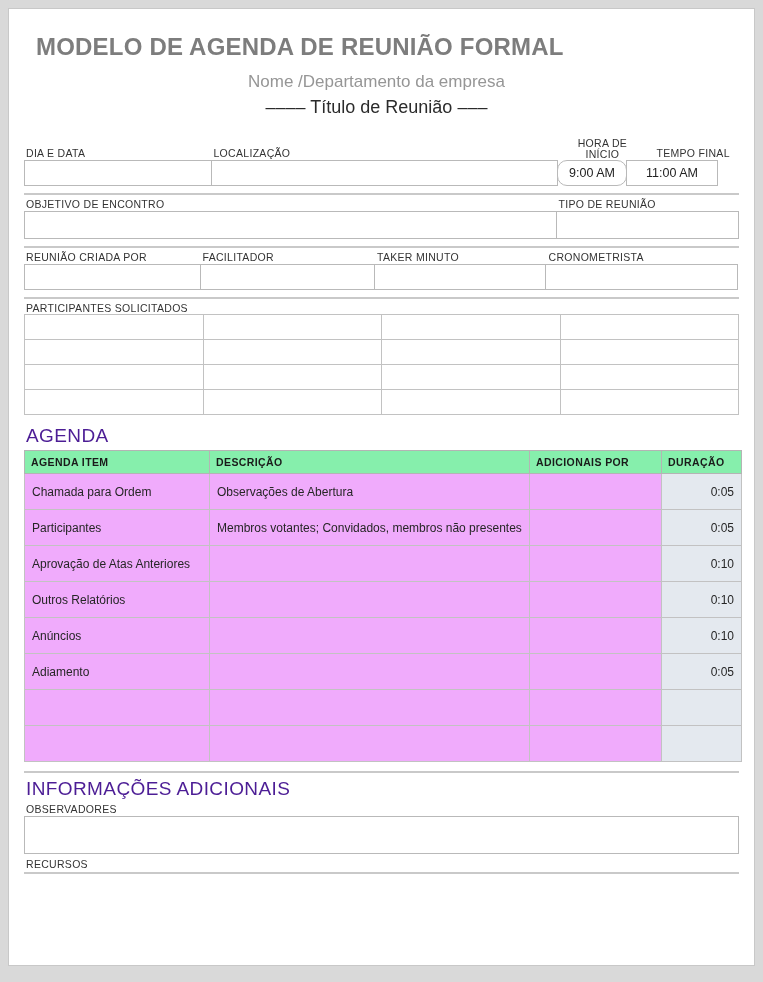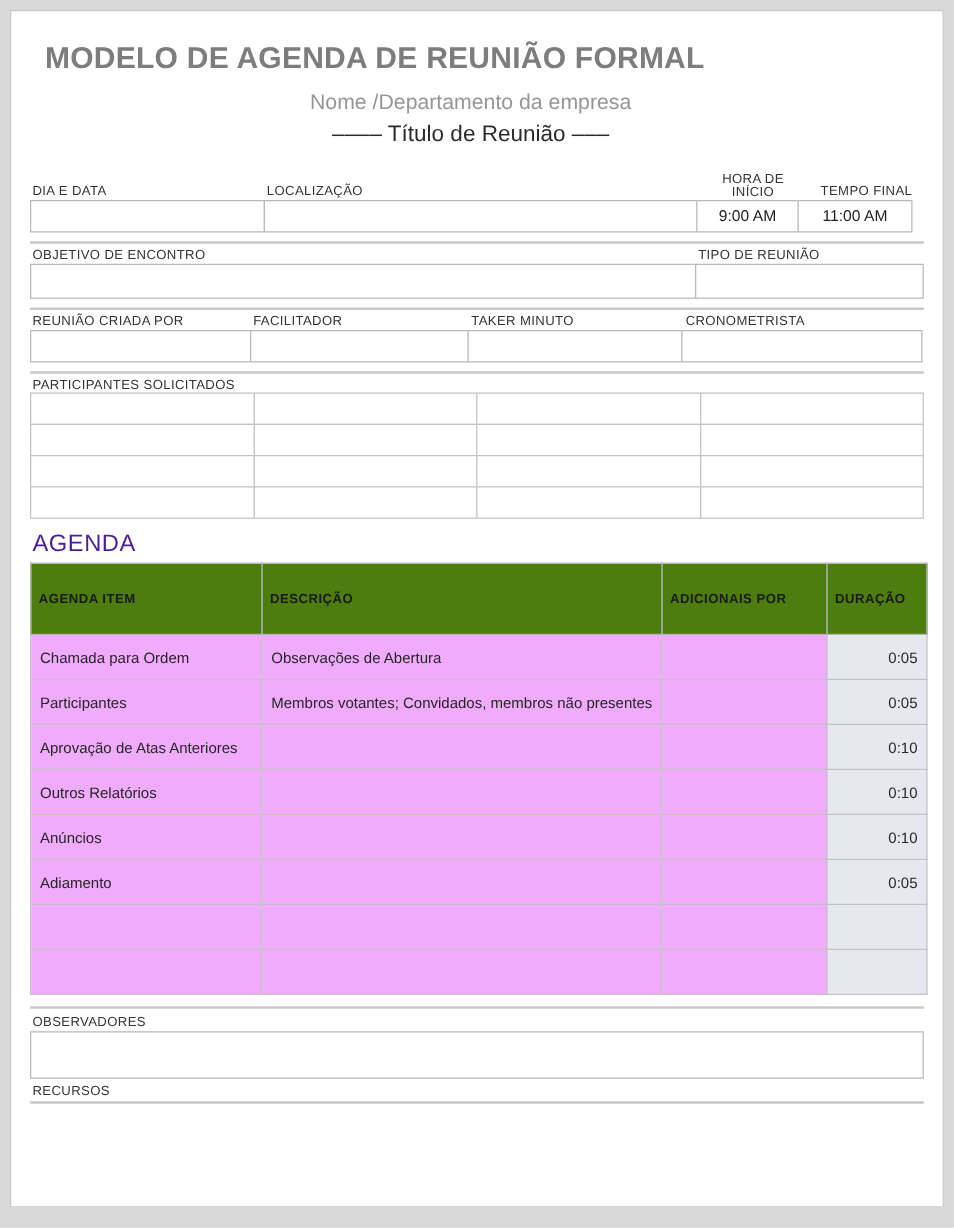--- a/index.html
+++ b/index.html
@@ -112,28 +112,28 @@
     letter-spacing: 0.4px;
     margin: 10px 0 3px 2px;
   }
 
   table.agenda {
     width: 100%;
     border-collapse: collapse;
     table-layout: fixed;
   }
   table.agenda th {
-    background: #4d7c0f;
+    background: #86efac;
     border: 1px solid #b4b4b4;
     font-size: 10.5px;
     font-weight: bold;
     color: #1a1a1a;
     letter-spacing: 0.4px;
     text-align: left;
-    padding: 22px 6px;
+    padding: 5px 6px;
     height: 20px;
   }
   table.agenda th.dur { text-align: left; }
   table.agenda td {
     border: 1px solid #c2c2c2;
     font-size: 12px;
     color: #262626;
     padding: 6px 7px;
     height: 36px;
     vertical-align: middle;
@@ -181,21 +181,21 @@
       <div class="lbl" style="width:347px;">LOCALIZAÇÃO</div>
       <div style="width:90px; text-align:center; line-height:11px;">
         <div>HORA DE</div>
         <div>INÍCIO</div>
       </div>
       <div class="lbl lbl-center" style="width:92px;">TEMPO FINAL</div>
     </div>
     <div class="boxes-row">
       <div class="box" style="width:188px;"></div>
       <div class="box" style="width:347px;"></div>
-      <div class="box" style="width:82px;">9:00 AM</div>
+      <div class="box" style="width:70px;border-radius:10px;">9:00 AM</div>
       <div class="box" style="width:92px;">11:00 AM</div>
     </div>
 
     <div class="sep"></div>
 
     <div class="labels-row">
       <div class="lbl" style="width:534px;">OBJETIVO DE ENCONTRO</div>
       <div class="lbl" style="width:183px;">TIPO DE REUNIÃO</div>
     </div>
     <div class="boxes-row">
@@ -311,19 +311,20 @@
         <tr>
           <td></td>
           <td></td>
           <td></td>
           <td class="dur-cell"></td>
         </tr>
       </tbody>
     </table>
 
     <div class="add-sep"></div>
+    <div class="section-head" style="margin-top:2px;">INFORMAÇÕES ADICIONAIS</div>
     <div class="sub-label">OBSERVADORES</div>
     <div class="wide-box"></div>
     <div class="sub-label" style="margin-top:4px;">RECURSOS</div>
     <div class="thin-rule"></div>
 
   </div>
 </div>
 
 </body></html>

